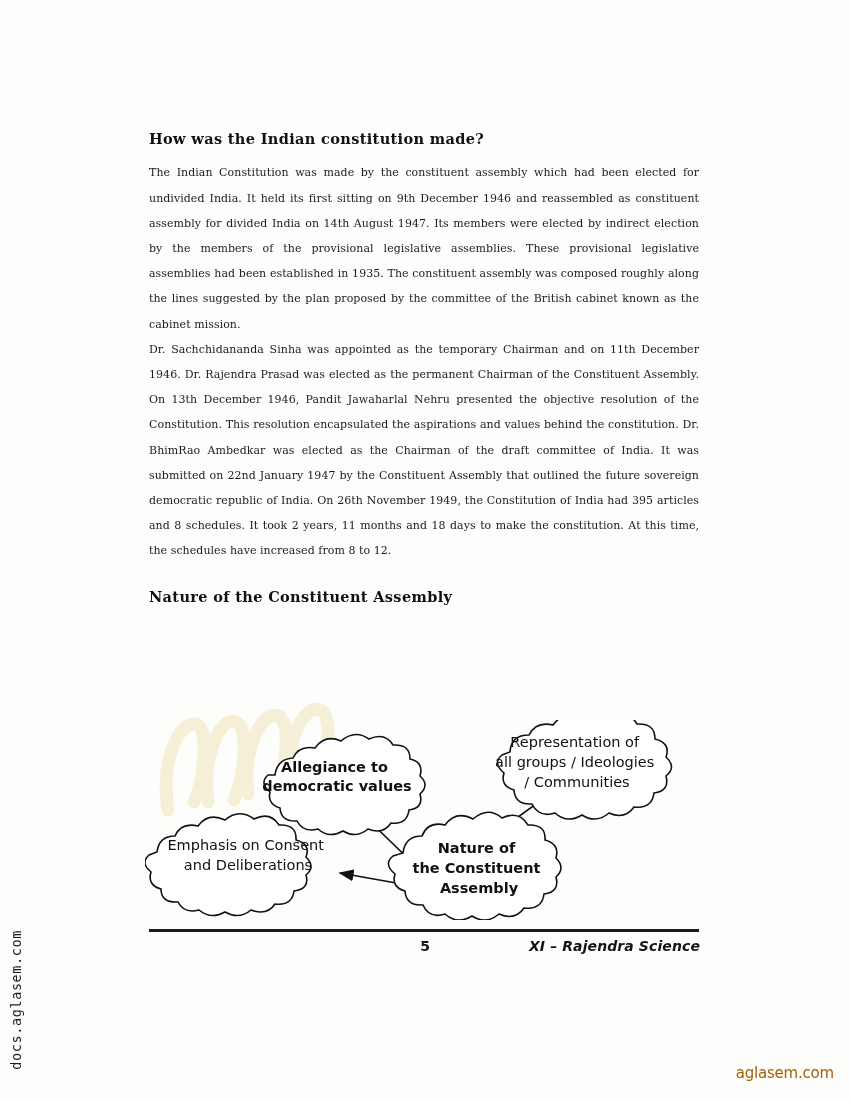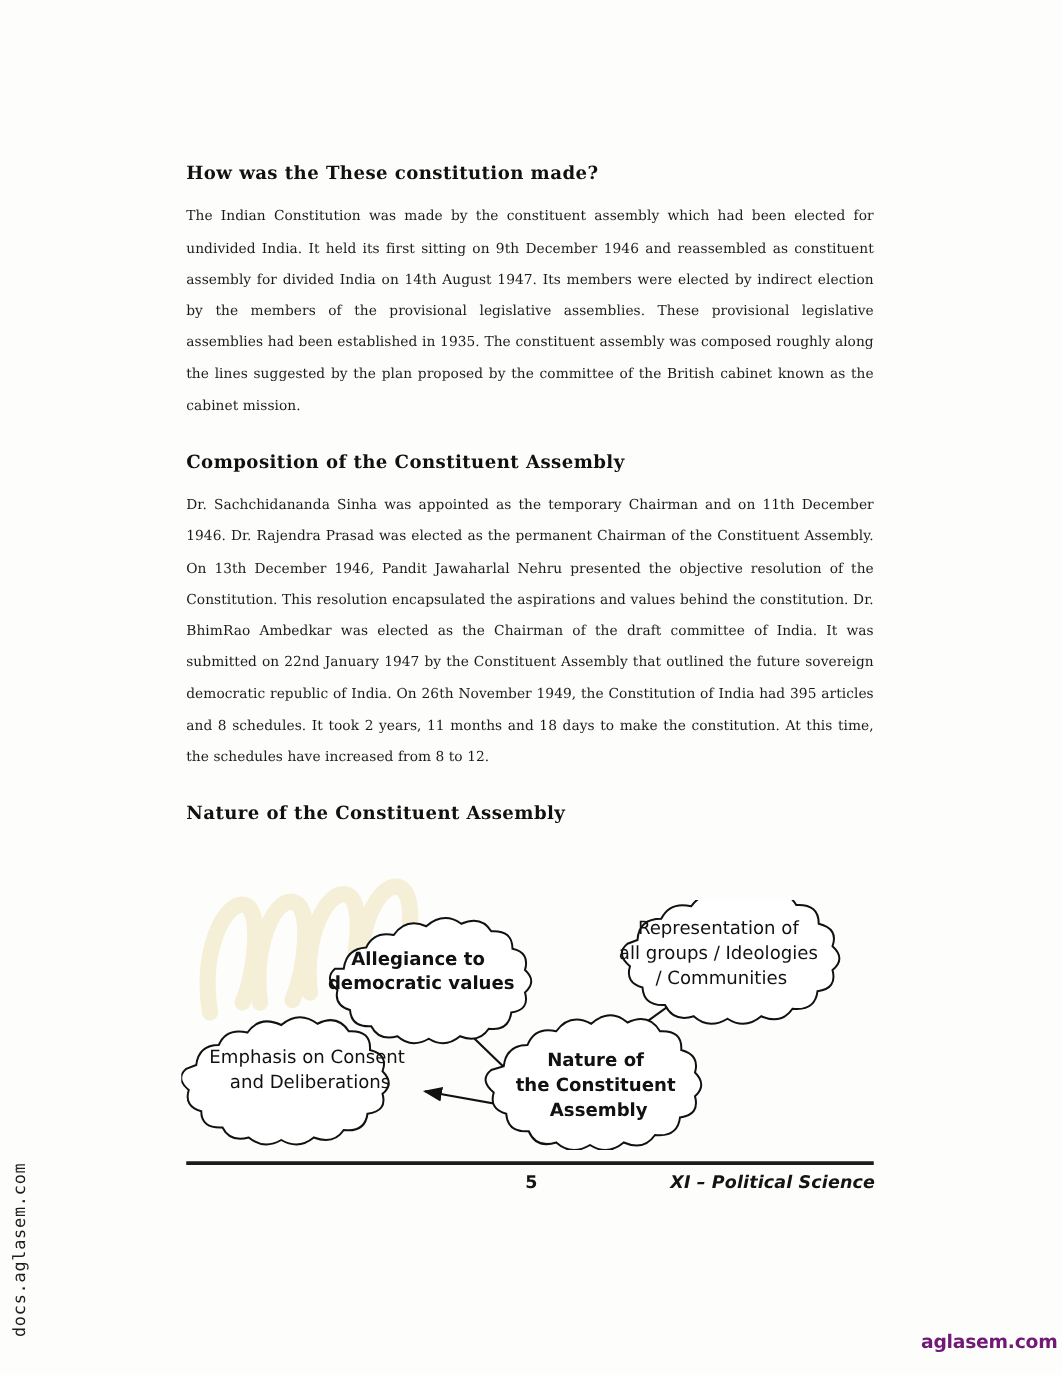--- a/index.html
+++ b/index.html
@@ -112,50 +112,49 @@
     font-family: "DejaVu Sans Mono", "Liberation Mono", monospace;
     font-size: 13.5px;
     color: #1d1d1d;
     writing-mode: vertical-rl;
     transform: rotate(180deg);
     letter-spacing: 0.6px;
     white-space: nowrap;
   }
   .brand-watermark {
     position: absolute;
-    right: 4px;
+    right: 16px;
     bottom: 18px;
     font-family: "DejaVu Sans", "Liberation Sans", sans-serif;
     font-size: 15px;
-    font-weight: bold;
-    color: #701a75;
+    font-weight: normal;
+    color: #a16207;
     letter-spacing: -0.2px;
   }
 </style>
 </head>
 <body>
 
 <div class="page">
 
   <svg class="watermark-scribble" viewBox="0 0 240 130">
     <g fill="none" stroke="#f0e3b6" stroke-width="13" stroke-linecap="round">
       <path d="M18,120 C10,70 30,30 46,34 C60,38 54,90 44,112"></path>
       <path d="M58,112 C52,66 70,26 86,32 C100,38 94,86 84,110"></path>
       <path d="M98,104 C92,60 112,20 128,26 C142,32 136,80 126,104"></path>
       <path d="M140,96 C134,52 154,14 170,20 C184,26 178,74 168,98"></path>
     </g>
   </svg>
 
   <div class="content">
 
-    <h2 class="section-heading">How was the These constitution made?</h2>
+    <h2 class="section-heading">How was the Indian constitution made?</h2>
 
     <p class="body-para">The Indian Constitution was made by the constituent assembly which had been elected for undivided India. It held its first sitting on 9th December 1946 and reassembled as constituent assembly for divided India on 14th August 1947. Its members were elected by indirect election by the members of the provisional legislative assemblies. These provisional legislative assemblies had been established in 1935. The constituent assembly was composed roughly along the lines suggested by the plan proposed by the committee of the British cabinet known as the cabinet mission.</p>
 
-    <h2 class="section-heading spaced-top">Composition of the Constituent Assembly</h2>
 
     <p class="body-para">Dr. Sachchidananda Sinha was appointed as the temporary Chairman and on 11th December 1946. Dr. Rajendra Prasad was elected as the permanent Chairman of the Constituent Assembly. On 13th December 1946, Pandit Jawaharlal Nehru presented the objective resolution of the Constitution. This resolution encapsulated the aspirations and values behind the constitution. Dr. BhimRao Ambedkar was elected as the Chairman of the draft committee of India. It was submitted on 22nd January 1947 by the Constituent Assembly that outlined the future sovereign democratic republic of India. On 26th November 1949, the Constitution of India had 395 articles and 8 schedules. It took 2 years, 11 months and 18 days to make the constitution. At this time, the schedules have increased from 8 to 12.</p>
 
     <h2 class="section-heading spaced-top">Nature of the Constituent Assembly</h2>
   </div>
 
   <div class="diagram">
     <svg width="570" height="200" viewBox="0 0 570 200">
       <defs>
         <marker id="arrowhead" markerWidth="9" markerHeight="7" refX="8" refY="3.5" orient="auto">
@@ -212,18 +211,18 @@
           <tspan x="334" dy="0">Nature of</tspan>
           <tspan x="334" dy="20">the Constituent</tspan>
           <tspan x="334" dy="20">Assembly</tspan>
         </text>
       </g>
     </svg>
   </div>
 
   <div class="footer-rule"></div>
   <div class="footer-page-no">5</div>
-  <div class="footer-subject">XI – Political Science</div>
+  <div class="footer-subject">XI – Rajendra Science</div>
 
   <div class="side-watermark">docs.aglasem.com</div>
   <div class="brand-watermark">aglasem.com</div>
 
 </div>
 
 </body></html>

